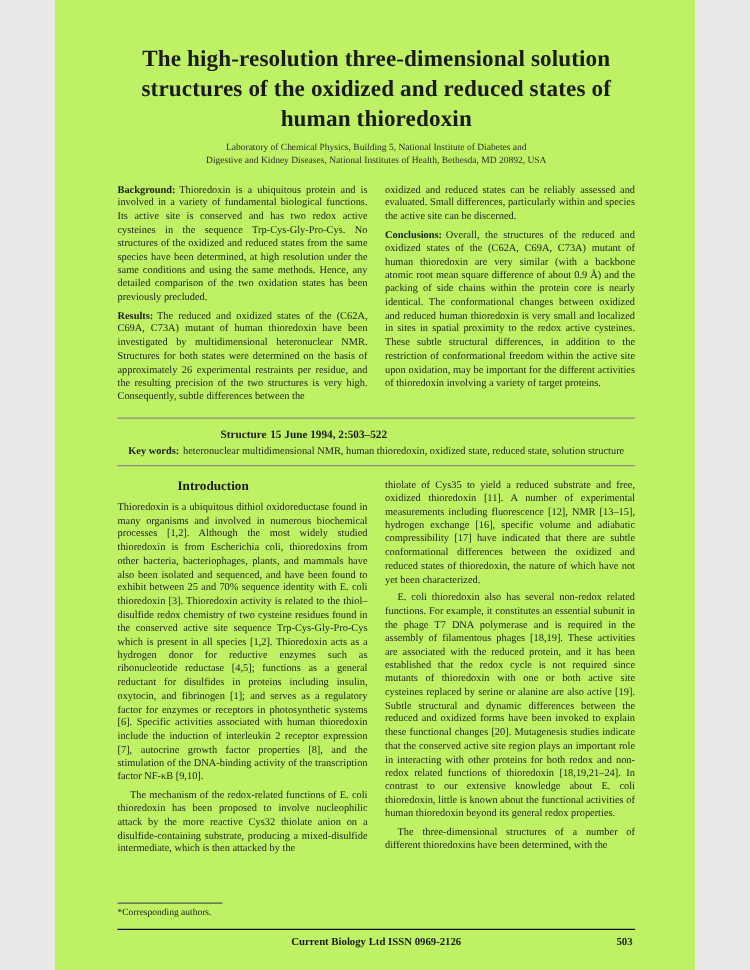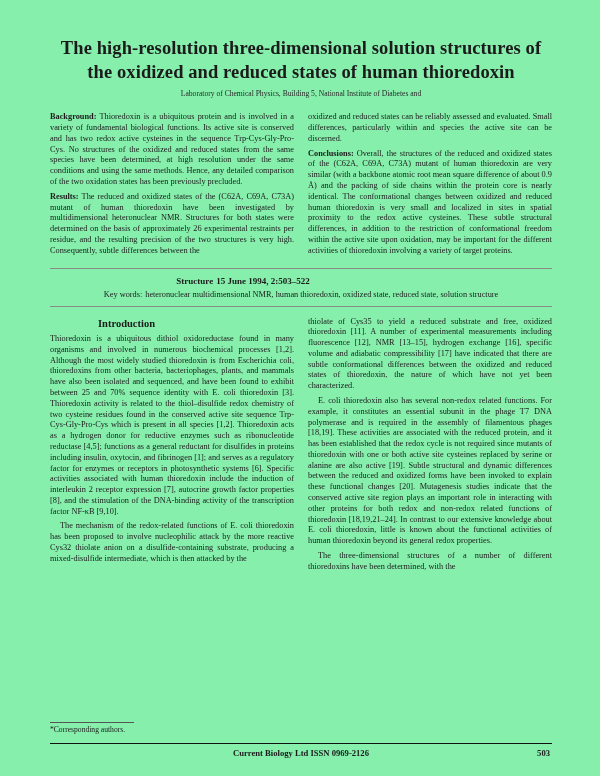--- a/index.html
+++ b/index.html
@@ -1,22 +1,22 @@
 <!DOCTYPE html>
 <html><head>
 <meta charset="utf-8">
 <style>
   * { margin: 0; padding: 0; box-sizing: border-box; }
   html, body { background: #e8e8e6; }
   .page {
     position: relative;
-    width: 600px;
+    width: 512px;
     height: 776px;
     margin: 0 auto;
-    background: #86efac;
+    background: #bef264;
     color: #1b1b1b;
     font-family: "Liberation Serif", "DejaVu Serif", serif;
     overflow: hidden;
     padding: 36px 48px 0 50px;
   }
   .title {
     font-size: 18.5px;
     font-weight: bold;
     text-align: center;
     line-height: 1.3;
@@ -57,21 +57,21 @@
     font-weight: bold;
     text-align: center;
     padding-right: 116px;
   }
   .citation .journal { font-weight: bold; margin-right: 3px; }
   .keywords {
     margin-top: 4px;
     font-size: 8.3px;
     text-align: center;
   }
-  .keywords .kw-label { font-weight: normal; margin-right: 3px; }
+  .keywords .kw-label { font-weight: bold; margin-right: 3px; }
   .body-cols {
     margin-top: 10px;
     display: flex;
     gap: 14px;
     font-size: 8.3px;
     line-height: 1.3;
     text-align: justify;
   }
   .section-heading {
     font-size: 10.5px;
@@ -114,20 +114,21 @@
 </head>
 <body>
 
 <div class="page">
 
   <h1 class="title">The high-resolution three-dimensional solution structures of the oxidized and reduced states of human thioredoxin</h1>
 
 
   <div class="affiliation">
     <div>Laboratory of Chemical Physics, Building 5, National Institute of Diabetes and</div>
+    <div>Digestive and Kidney Diseases, National Institutes of Health, Bethesda, MD 20892, USA</div>
   </div>
 
   <div class="abstract">
     <div class="col">
       <p class="para">
         <span class="runin">Background:</span><span>Thioredoxin is a ubiquitous protein and is involved in a variety of fundamental biological functions. Its active site is conserved and has two redox active cysteines in the sequence Trp-Cys-Gly-Pro-Cys. No structures of the oxidized and reduced states from the same species have been determined, at high resolution under the same conditions and using the same methods. Hence, any detailed comparison of the two oxidation states has been previously precluded.</span>
       </p>
       <p class="para">
         <span class="runin">Results:</span><span>The reduced and oxidized states of the (C62A, C69A, C73A) mutant of human thioredoxin have been investigated by multidimensional heteronuclear NMR. Structures for both states were determined on the basis of approximately 26 experimental restraints per residue, and the resulting precision of the two structures is very high. Consequently, subtle differences between the</span>
       </p>

